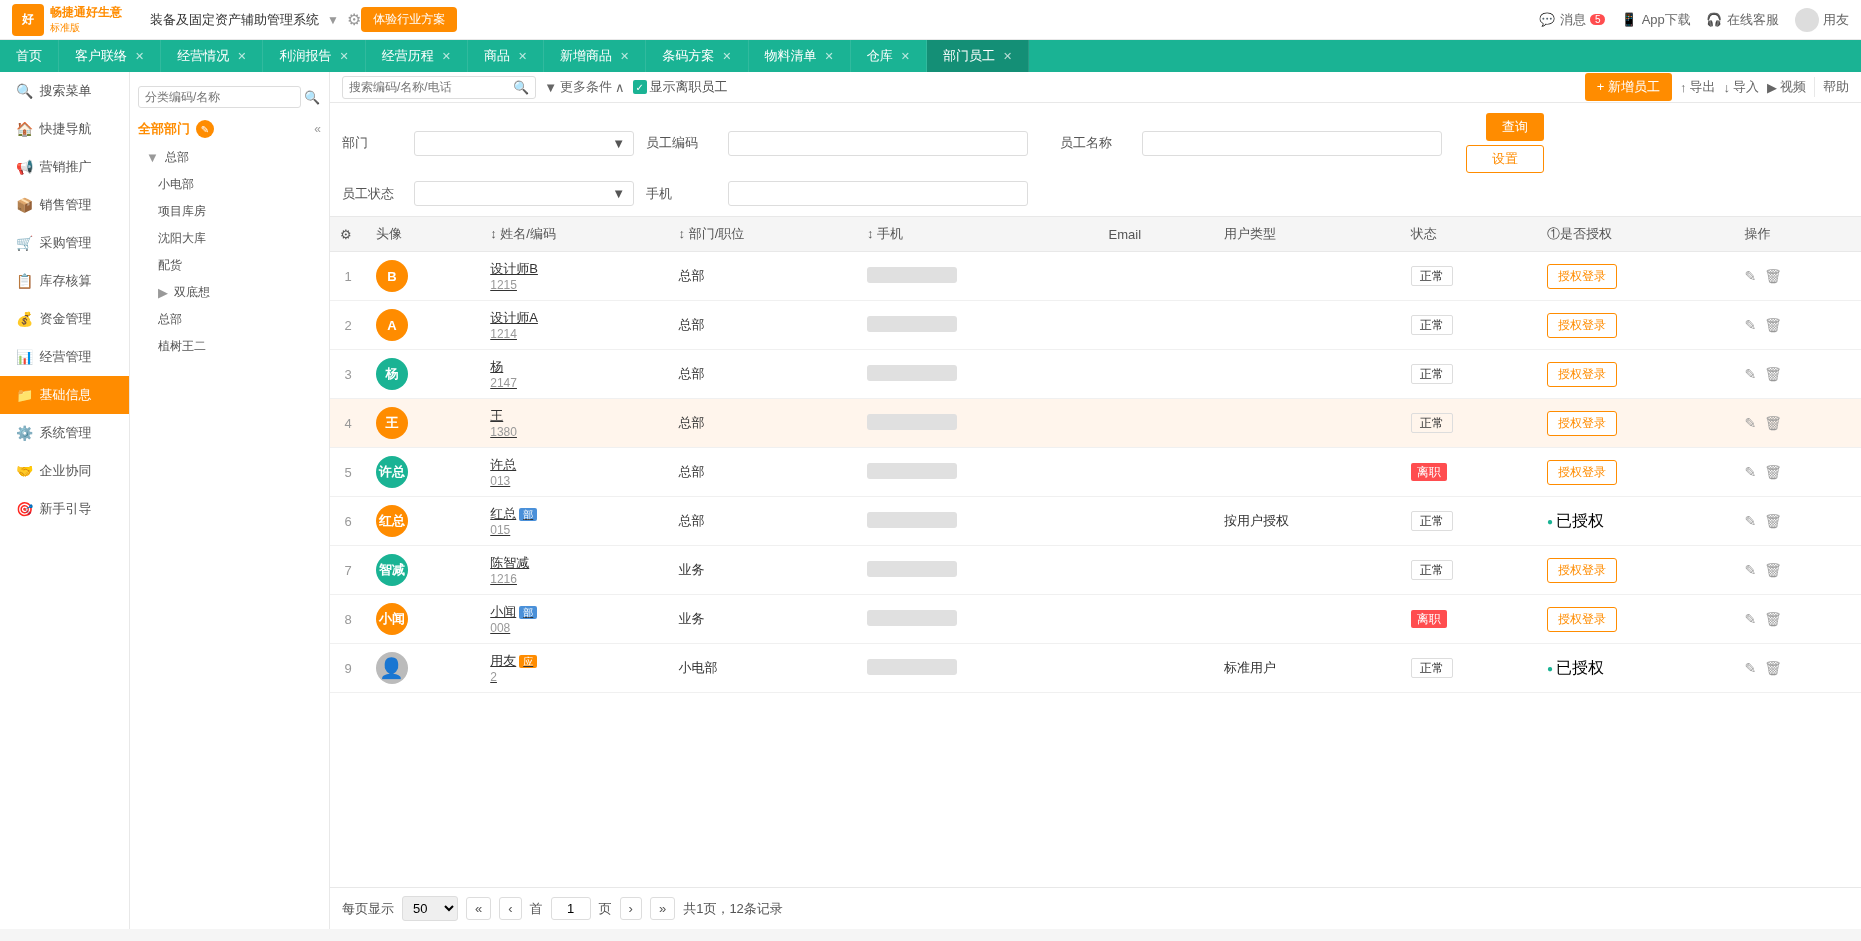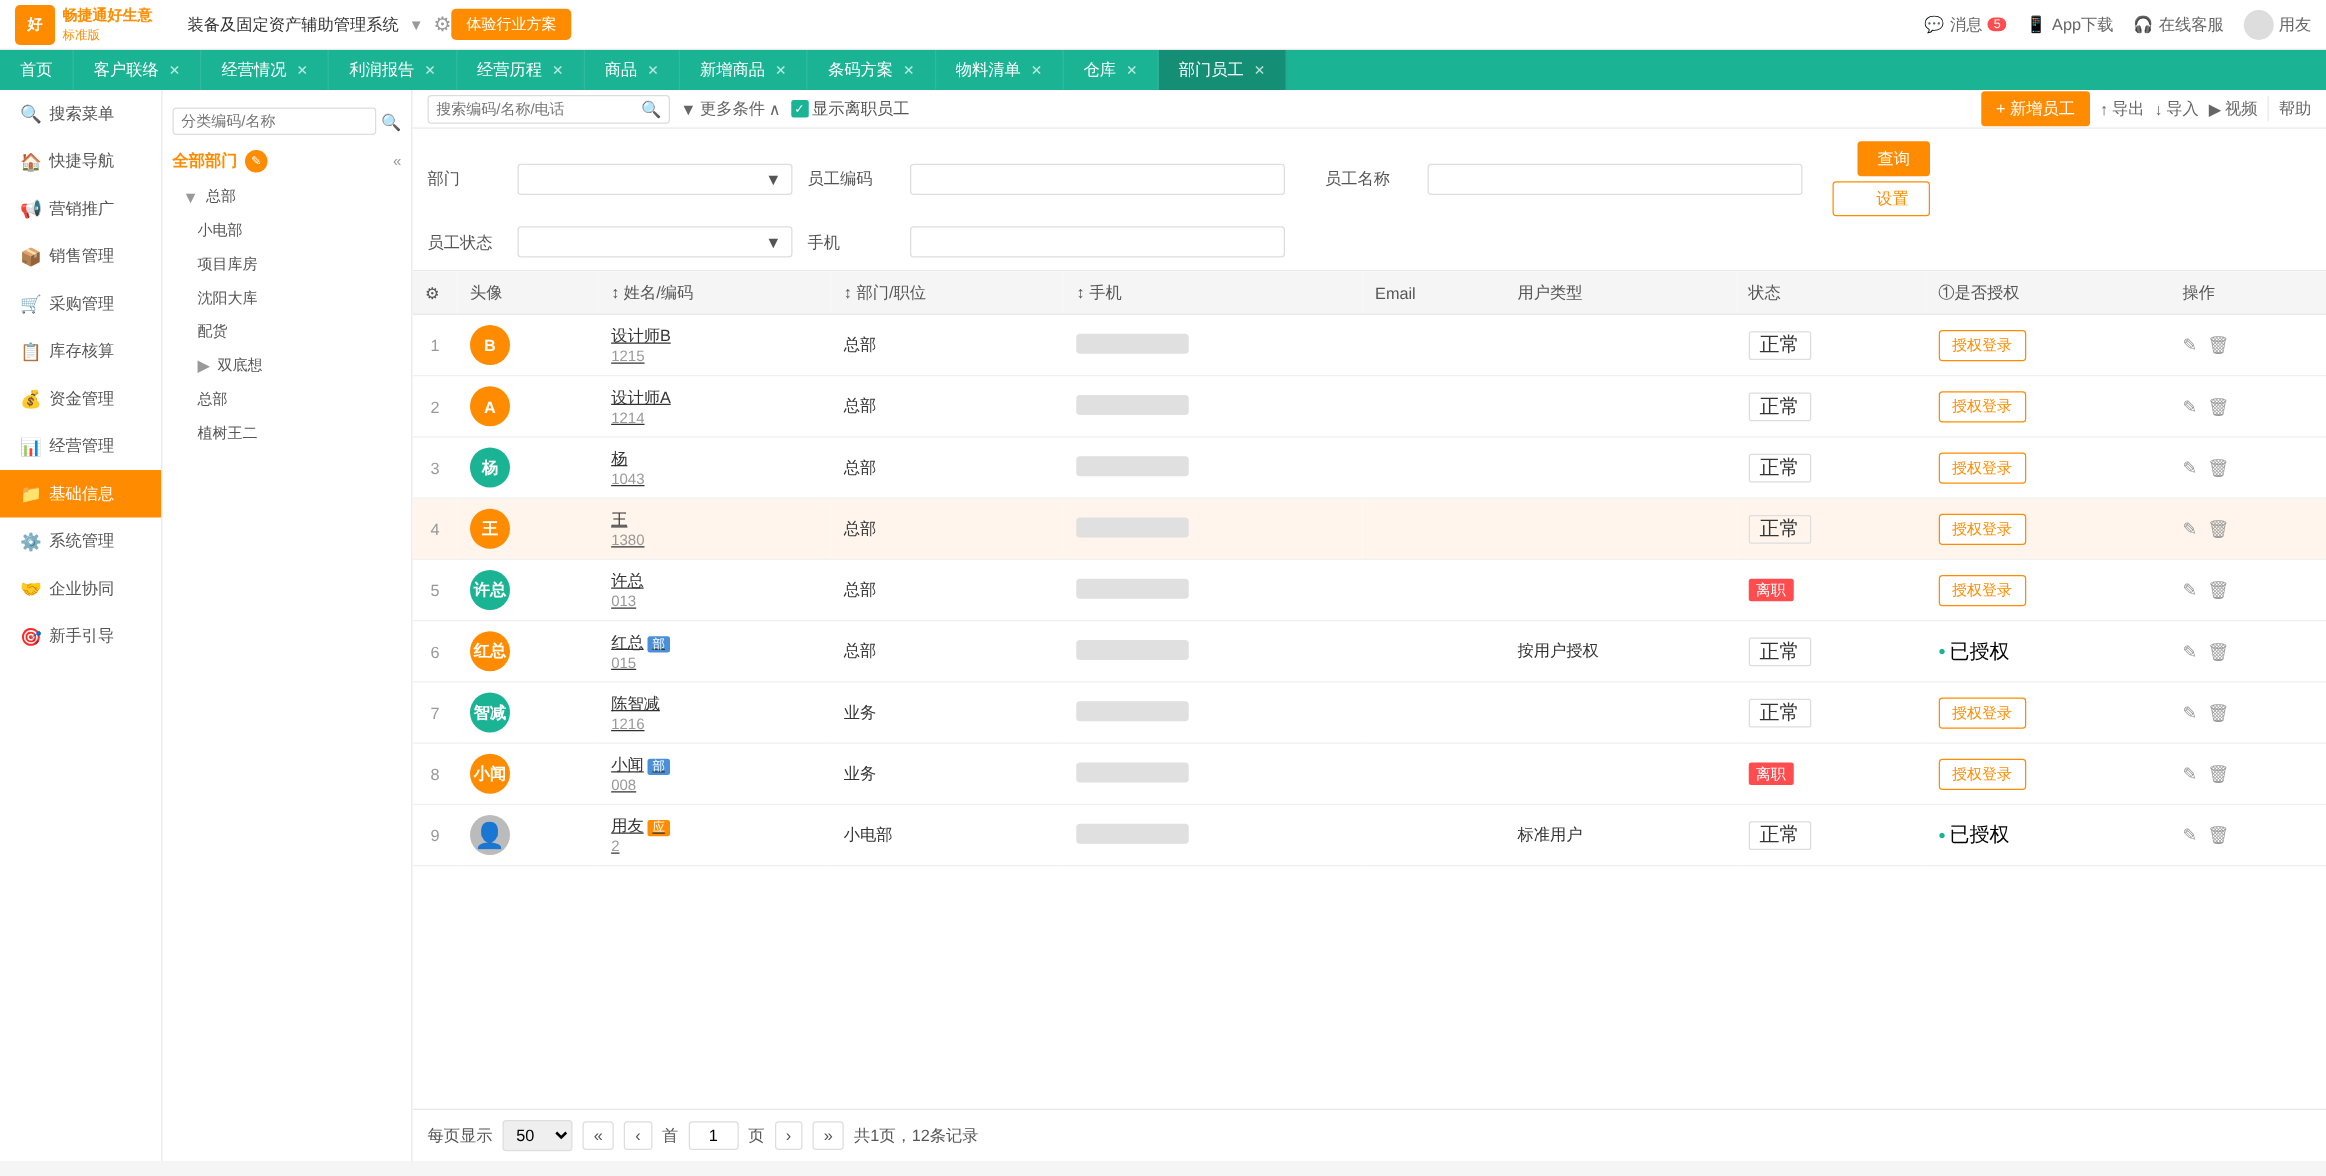--- a/index.html
+++ b/index.html
@@ -61,33 +61,33 @@
     .divider-v { width: 1px; height: 20px; background: #e8e8e8; }
 
     
     .filter-form { background: #fff; padding: 10px 12px; border-bottom: 1px solid #e8e8e8; }
     .filter-row { display: flex; align-items: center; gap: 12px; margin-bottom: 8px; }
     .filter-row:last-child { margin-bottom: 0; }
     .filter-label { color: #555; font-size: 13px; width: 60px; text-align: left; flex-shrink: 0; }
     .filter-select { border: 1px solid #ddd; border-radius: 3px; padding: 4px 8px; min-width: 200px; font-size: 13px; display: flex; align-items: center; justify-content: space-between; cursor: pointer; color: #555; }
     .filter-input { border: 1px solid #ddd; border-radius: 3px; padding: 4px 8px; min-width: 200px; font-size: 13px; outline: none; }
     .query-btn { background: #ff8c00; color: white; padding: 5px 16px; border-radius: 3px; cursor: pointer; border: none; font-size: 13px; margin-left: 20px; }
-    .set-btn { border: 1px solid #ff8c00; color: #ff8c00; padding: 4px 16px; border-radius: 3px; cursor: pointer; background: white; font-size: 13px; text-align: right; }
+    .set-btn { border: 1px solid #ff8c00; color: #ff8c00; padding: 4px 16px; border-radius: 3px; cursor: pointer; background: white; font-size: 13px; }
 
     
     .table-container { flex: 1; overflow-y: auto; background: #fff; margin: 0; }
     table { width: 100%; border-collapse: collapse; }
     thead th { background: #f5f5f5; padding: 8px 10px; text-align: left; font-weight: normal; color: #555; font-size: 13px; border-bottom: 1px solid #e8e8e8; white-space: nowrap; }
     tbody td { padding: 8px 10px; border-bottom: 1px solid #f0f0f0; color: #333; font-size: 13px; vertical-align: middle; }
     tbody tr.highlighted { background: #fff5ec; }
     .avatar { width: 32px; height: 32px; border-radius: 50%; display: flex; align-items: center; justify-content: center; color: white; font-size: 13px; font-weight: bold; flex-shrink: 0; }
     .name-cell { display: flex; flex-direction: column; text-decoration: underline; }
     .emp-name { font-size: 13px; color: #333; }
     .emp-code { font-size: 12px; color: #999; }
-    .status-badge { padding: 2px 8px; border-radius: 2px; font-size: 16px; }
+    .status-badge { padding: 2px 8px; border-radius: 2px; font-size: 12px; }
     .status-normal { border: 1px solid #ddd; color: #333; }
     .status-resigned { background: #ff4d4f; color: white; padding: 2px 6px; border-radius: 2px; font-size: 12px; }
     .auth-btn { border: 1px solid #ff8c00; color: #ff8c00; padding: 3px 10px; border-radius: 3px; cursor: pointer; background: white; font-size: 12px; }
     .auth-granted { color: #000000; font-size: 16px; display: flex; align-items: center; gap: 3px; }
     .auth-granted::before { content: '●'; color: #1ab394; font-size: 10px; }
     .blurred { background: #e0e0e0; border-radius: 3px; height: 16px; width: 90px; display: inline-block; }
     .op-btns { display: flex; align-items: center; gap: 8px; }
     .op-btn { color: #999; cursor: pointer; font-size: 14px; }
     .tag-blue { background: #4a90d9; color: white; padding: 1px 4px; border-radius: 2px; font-size: 10px; margin-left: 3px; }
     .tag-orange { background: #ff8c00; color: white; padding: 1px 4px; border-radius: 2px; font-size: 10px; margin-left: 3px; }
@@ -324,21 +324,21 @@
                 </td>
               </tr>
               <tr>
                 <td style="text-align: center; color: rgb(153, 153, 153);">3</td>
                 <td>
                   <div class="avatar" style="background: rgb(26, 179, 148);">杨</div>
                 </td>
                 <td>
                   <div class="name-cell">
                     <span class="emp-name">杨</span>
-                    <span class="emp-code">1043</span>
+                    <span class="emp-code">2147</span>
                   </div>
                 </td>
                 <td>总部</td>
                 <td><span class="blurred"></span></td>
                 <td></td>
                 <td></td>
                 <td><span class="status-badge status-normal">正常</span></td>
                 <td><button class="auth-btn">授权登录</button></td>
                 <td>
                   <div class="op-btns">

